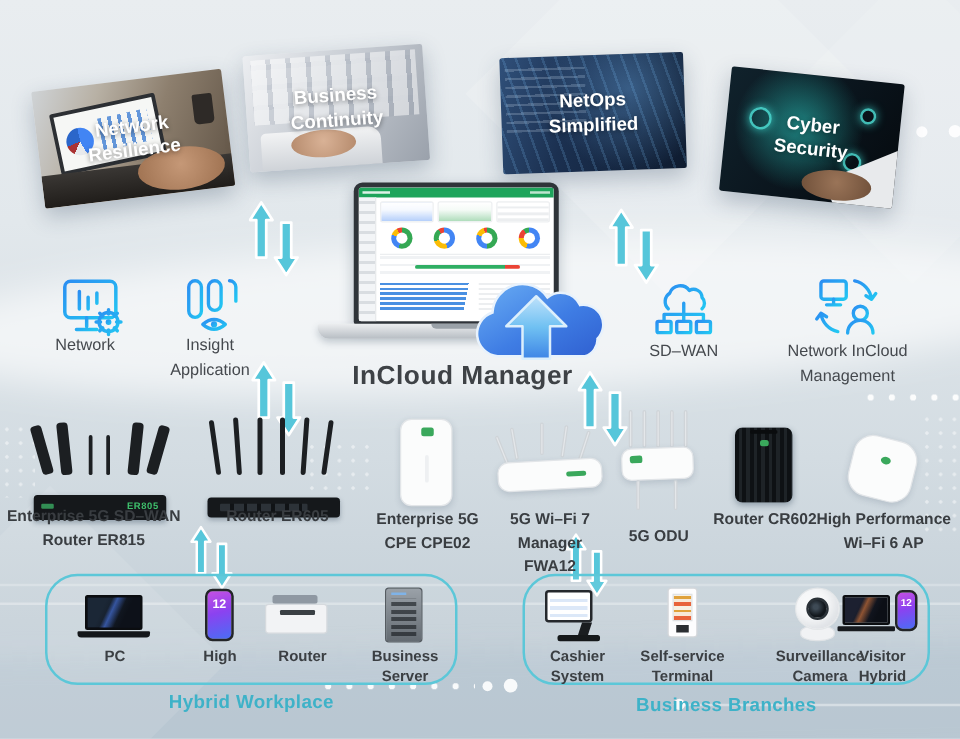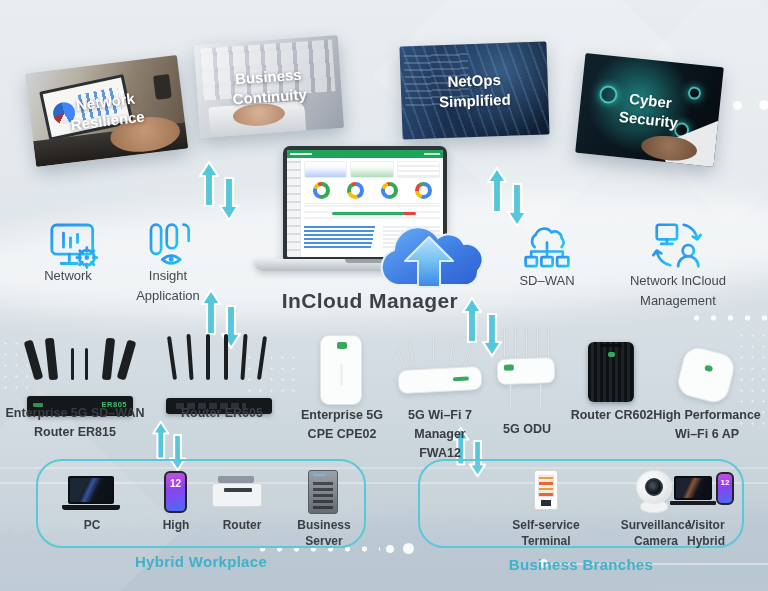--- a/index.html
+++ b/index.html
@@ -534,20 +534,28 @@
   </div>
   <div class="gitem" style="left:286px;top:468px">
     <div class="art">
       <div class="srv">
           <i></i>
         </div>
     </div>
     <div class="lbl">Business Server</div>
   </div>
 
+  <div class="gitem" style="left:424px;top:468px">
+    <div class="art">
+      <div class="pos-scr"></div>
+        <div class="pos-arm"></div>
+        <div class="pos-base"></div>
+    </div>
+    <div class="lbl">Cashier System</div>
+  </div>
   <div class="gitem" style="left:508px;top:468px">
     <div class="art">
       <div class="kiosk">
           <div class="ks"></div>
           <div class="kb"></div>
         </div>
     </div>
     <div class="lbl">Self-service Terminal</div>
   </div>
   <div class="gitem" style="left:618px;top:468px">

